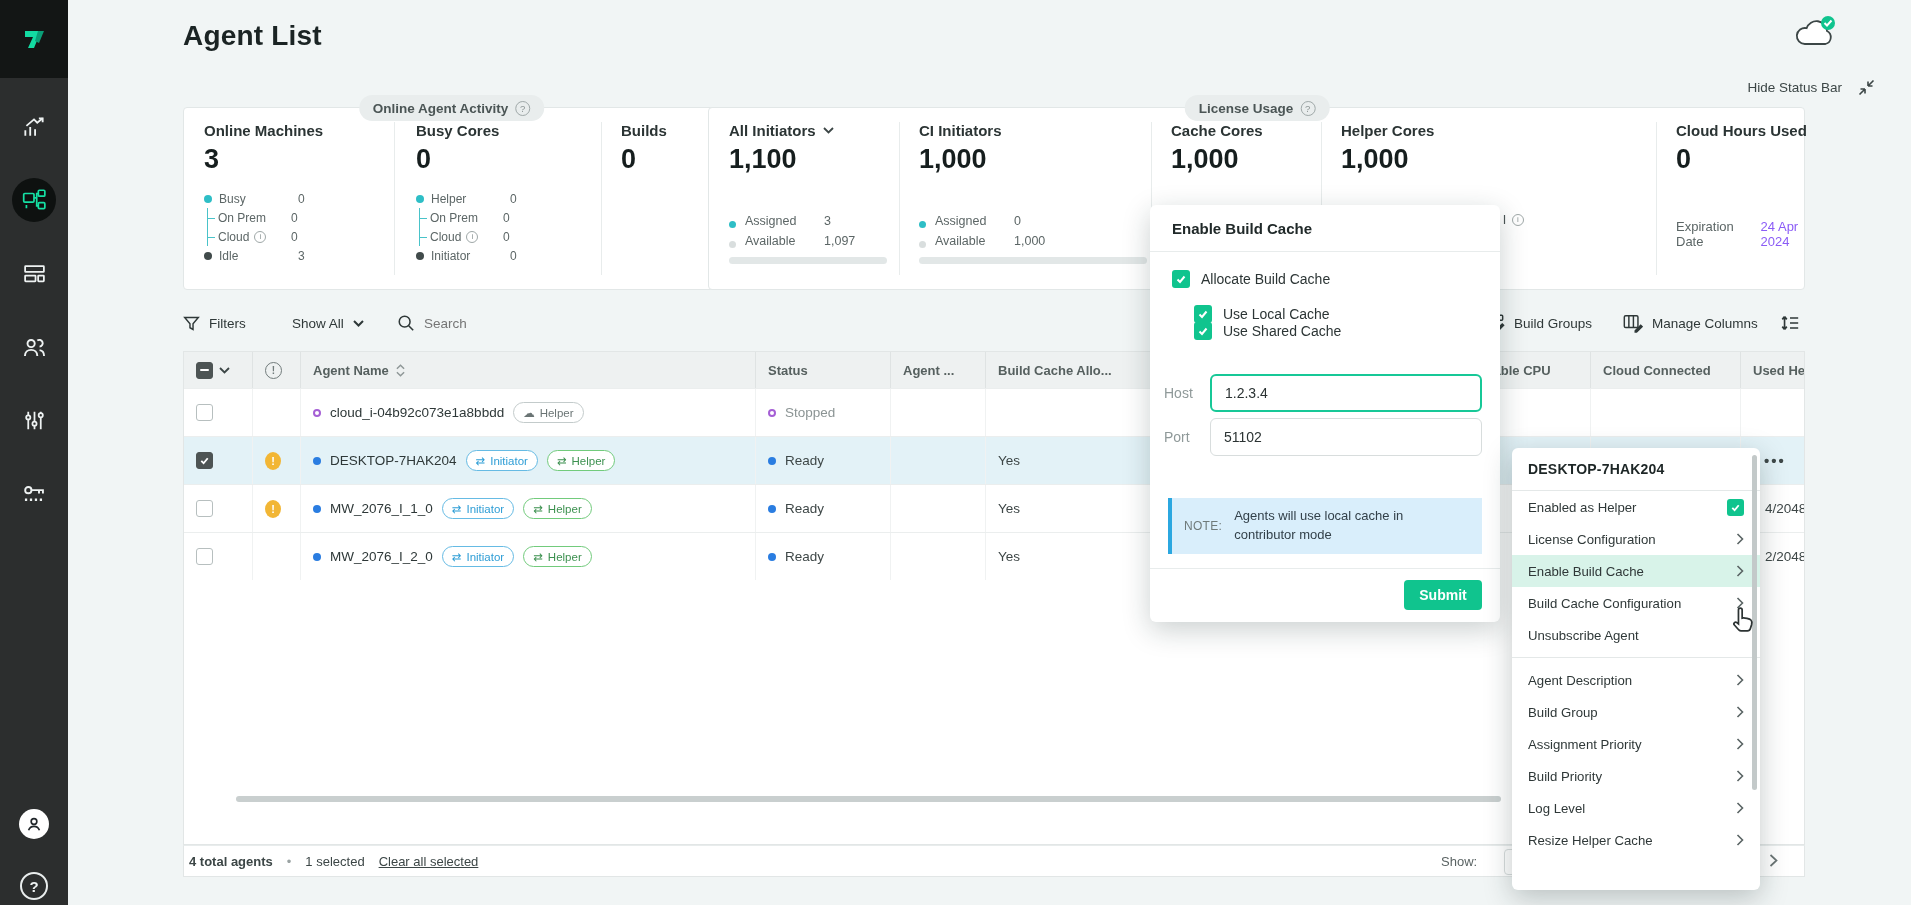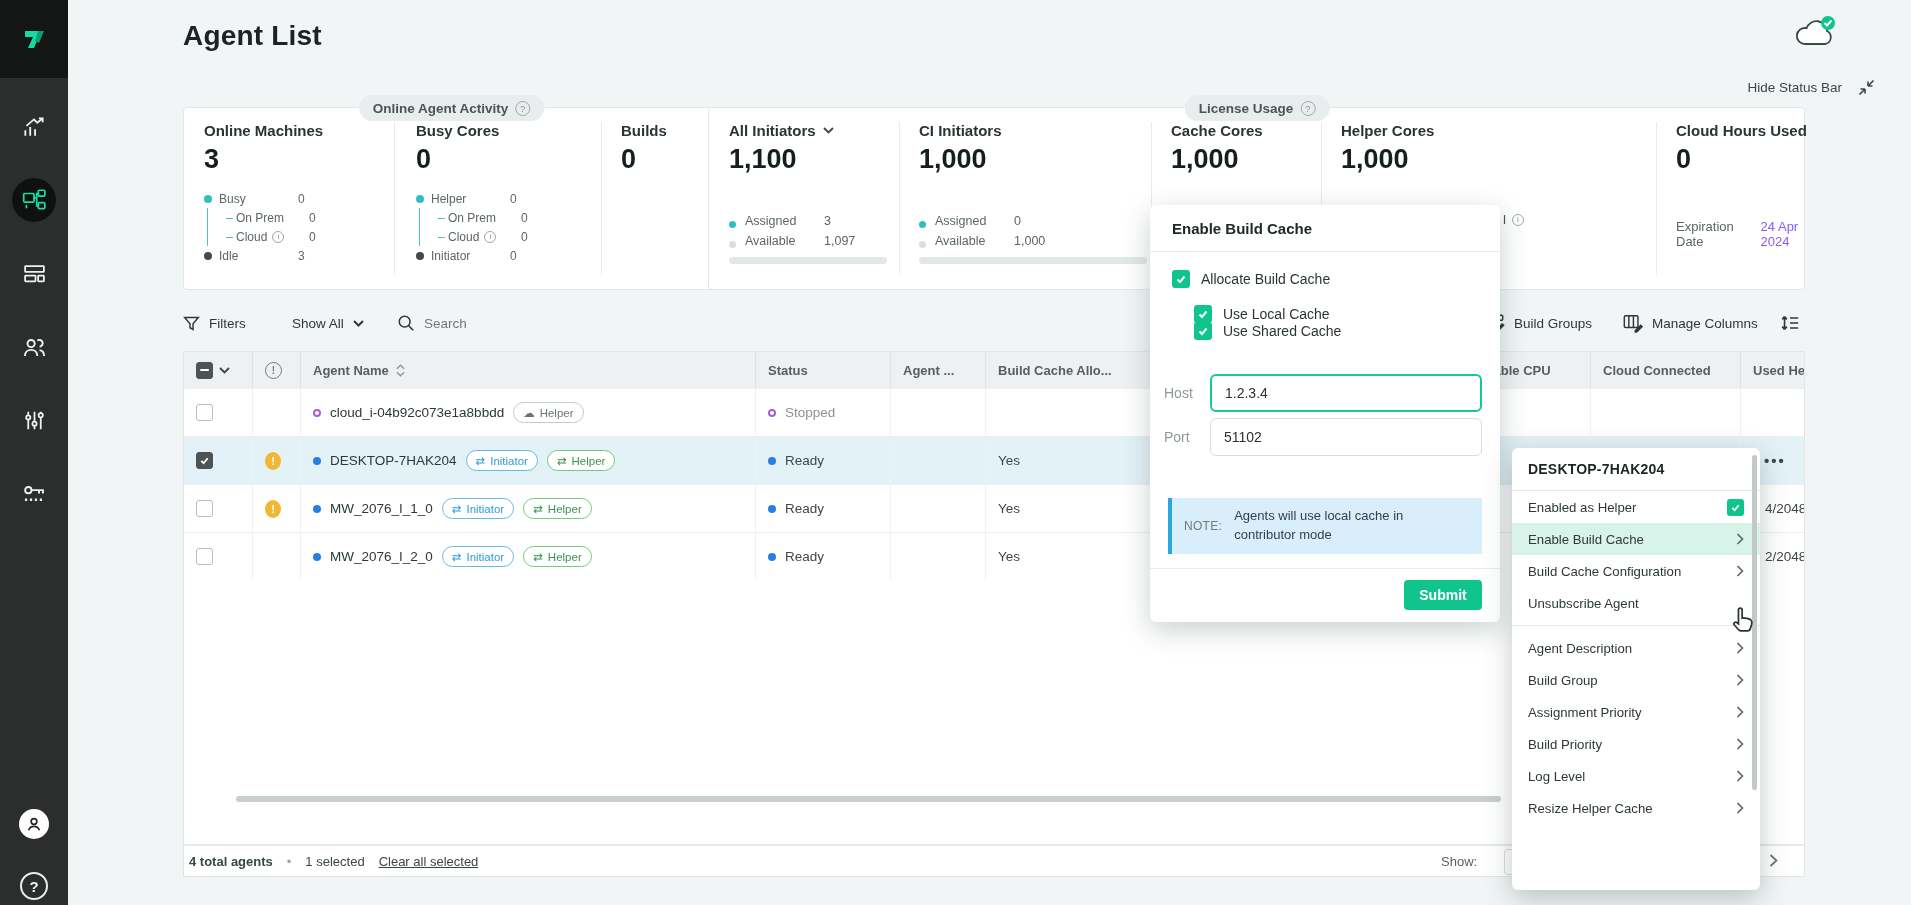--- a/index.html
+++ b/index.html
@@ -26,21 +26,21 @@
   .card-badge{position:absolute;top:-13px;left:50%;transform:translateX(-50%);height:26px;background:#e9eded;border-radius:13px;display:flex;align-items:center;gap:7px;padding:0 14px;font-size:13.5px;font-weight:700;color:#4b5555;white-space:nowrap}
   .qicon{width:15px;height:15px;border:1px solid #9fa8a8;border-radius:50%;font-size:9.5px;color:#8b9494;display:inline-flex;align-items:center;justify-content:center;font-weight:400}
   .vdiv{position:absolute;top:14px;bottom:14px;width:1px;background:#e8ecec}
   .stat-col{position:absolute;top:14px}
   .stat-label{font-size:15px;font-weight:700;color:#2b3434;display:flex;align-items:center;gap:7px;white-space:nowrap}
   .stat-value{font-size:27px;font-weight:700;color:#161e1e;margin-top:5px}
   .tree{margin-top:14px;font-size:12px;color:#5c6666}
   .tree-row{display:flex;align-items:center;gap:7px;height:19px}
   .dot8{width:8px;height:8px;border-radius:50%;background:#2ebec6;flex:0 0 auto}
   .dot8.dark{background:#414b4b}
-  .tree-kids{margin-left:3px;border-left:1.5px solid #49c3c9;padding-left:28px}
+  .tree-kids{margin-left:3px;border-left:1.5px solid #49c3c9;padding-left:10px}
   .kid-row{display:flex;align-items:center;gap:6px;height:19px;position:relative}
   .kid-row::before{content:"";position:absolute;left:-10px;top:50%;width:7px;height:1.5px;background:#49c3c9}
   .t-label{width:72px;display:flex;align-items:center;gap:5px}
   .kid-row .t-label{width:67px}
   .iicon{width:12px;height:12px;border:1px solid #9fa8a8;border-radius:50%;font-size:8px;color:#8b9494;display:inline-flex;align-items:center;justify-content:center}
   .legend{margin-top:0;font-size:12.5px;color:#5c6666}
   .legend-row{display:flex;align-items:flex-end;gap:9px;height:20px}
   .dot7{width:7px;height:7px;border-radius:50%;background:#2ebec6;flex:0 0 auto}
   .dot7.gray{background:#d9dede}
   .l-label{width:70px}
@@ -668,20 +668,26 @@
   <div class="menu-title">DESKTOP-7HAK204</div>
 
   <div class="mi">
     <span>Enabled as Helper</span>
     <span class="mcb on">
         <svg width="11" height="11" viewBox="0 0 12 12">
           <polyline points="2.5,6.5 5,9 9.5,3.5" fill="none" stroke="#fff" stroke-width="2"></polyline>
         </svg>
       </span>
   </div>
+  <div class="mi">
+    <span>License Configuration</span>
+    <svg width="8" height="12" viewBox="0 0 8 12" fill="none" stroke="#5a6464" stroke-width="1.6">
+        <polyline points="1.5,1 6.5,6 1.5,11"></polyline>
+      </svg>
+  </div>
   <div class="mi hl">
     <span>Enable Build Cache</span>
     <svg width="8" height="12" viewBox="0 0 8 12" fill="none" stroke="#5a6464" stroke-width="1.6">
         <polyline points="1.5,1 6.5,6 1.5,11"></polyline>
       </svg>
   </div>
   <div class="mi">
     <span>Build Cache Configuration</span>
     <svg width="8" height="12" viewBox="0 0 8 12" fill="none" stroke="#5a6464" stroke-width="1.6">
         <polyline points="1.5,1 6.5,6 1.5,11"></polyline>

